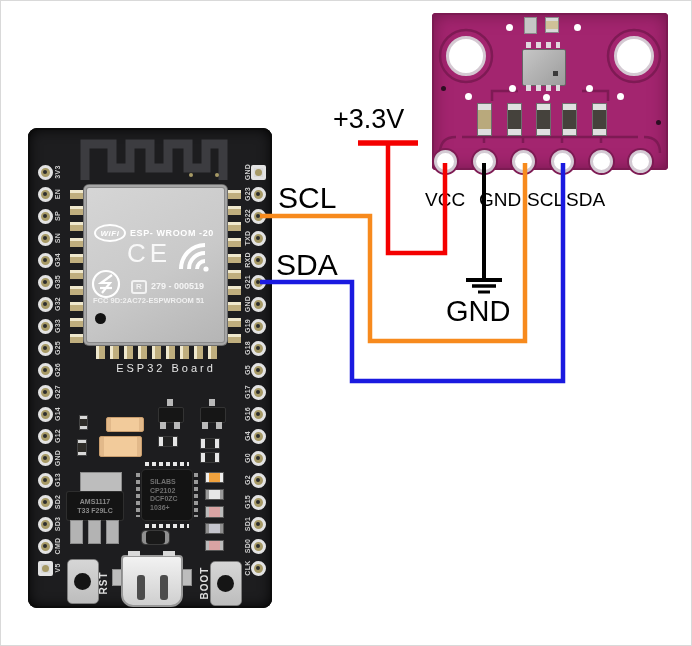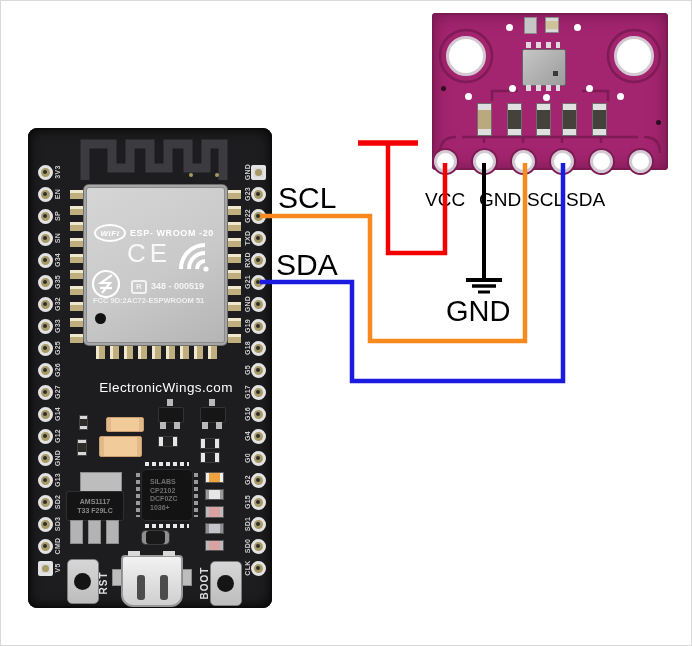--- a/index.html
+++ b/index.html
@@ -169,26 +169,26 @@
         <path d="M13 30 A 16 16 0 0 1 29 14" stroke="#fff" stroke-width="4" fill="none"></path>
         <path d="M21 30 A 8 8 0 0 1 29 22" stroke="#fff" stroke-width="4" fill="none"></path>
         <circle cx="30" cy="30" r="2.6" fill="#fff"></circle>
       </svg>
       <svg class="giteki" width="34" height="32" viewBox="0 0 34 32">
         <circle cx="16" cy="16" r="13" stroke="#fff" stroke-width="2.2" fill="none"></circle>
         <path d="M22 7 L11 15 H20 L12 25" stroke="#fff" stroke-width="2.2" fill="none"></path>
         <path d="M10 20 H22" stroke="#fff" stroke-width="2.2" fill="none"></path>
       </svg>
       <div class="rbox">R</div>
-      <div class="certnum">348 - 000519</div>
+      <div class="certnum">279 - 000519</div>
       <div class="fcc">FCC 9D:2AC72-ESPWROOM 51</div>
       <div class="mod-dot"></div>
     </div>
 
-    <div class="board-brand">ElectronicWings.com</div>
+    <div class="board-name">ESP32 Board</div>
 
     <div class="cmp res r1"></div>
     <div class="cmp cap c1"></div>
     <div class="cmp res r2"></div>
     <div class="cmp cap c2"></div>
     <div class="cmp sot q1"></div>
     <div class="cmp sot q2"></div>
     <div class="leg lg1"></div>
       <div class="leg lg2"></div>
       <div class="leg lg3"></div>
@@ -362,20 +362,21 @@
     <div class="via" style="left:142px;top:11px"></div>
     <div class="via" style="left:77px;top:72px"></div>
     <div class="via" style="left:154px;top:72px"></div>
     <div class="via" style="left:111px;top:81px"></div>
     <div class="via" style="left:33px;top:80px"></div>
     <div class="via" style="left:185px;top:80px"></div>
     <div class="ddot" style="left:9px;top:73px"></div>
     <div class="ddot" style="left:224px;top:107px"></div>
   </div>
 
+  <div class="lbl lbl-33v">+3.3V</div>
   <div class="lbl lbl-scl">SCL</div>
   <div class="lbl lbl-sda">SDA</div>
   <div class="lbl lbl-gnd">GND</div>
   <span class="spin-lbl sl-vcc">VCC</span>
   <span class="spin-lbl sl-gnd">GND</span>
   <span class="spin-lbl sl-scl">SCL</span>
   <span class="spin-lbl sl-sda">SDA</span>
 
   <svg class="wires" width="692" height="646" viewBox="0 0 692 646">
     <g stroke-width="4.5" stroke="#f40000">

